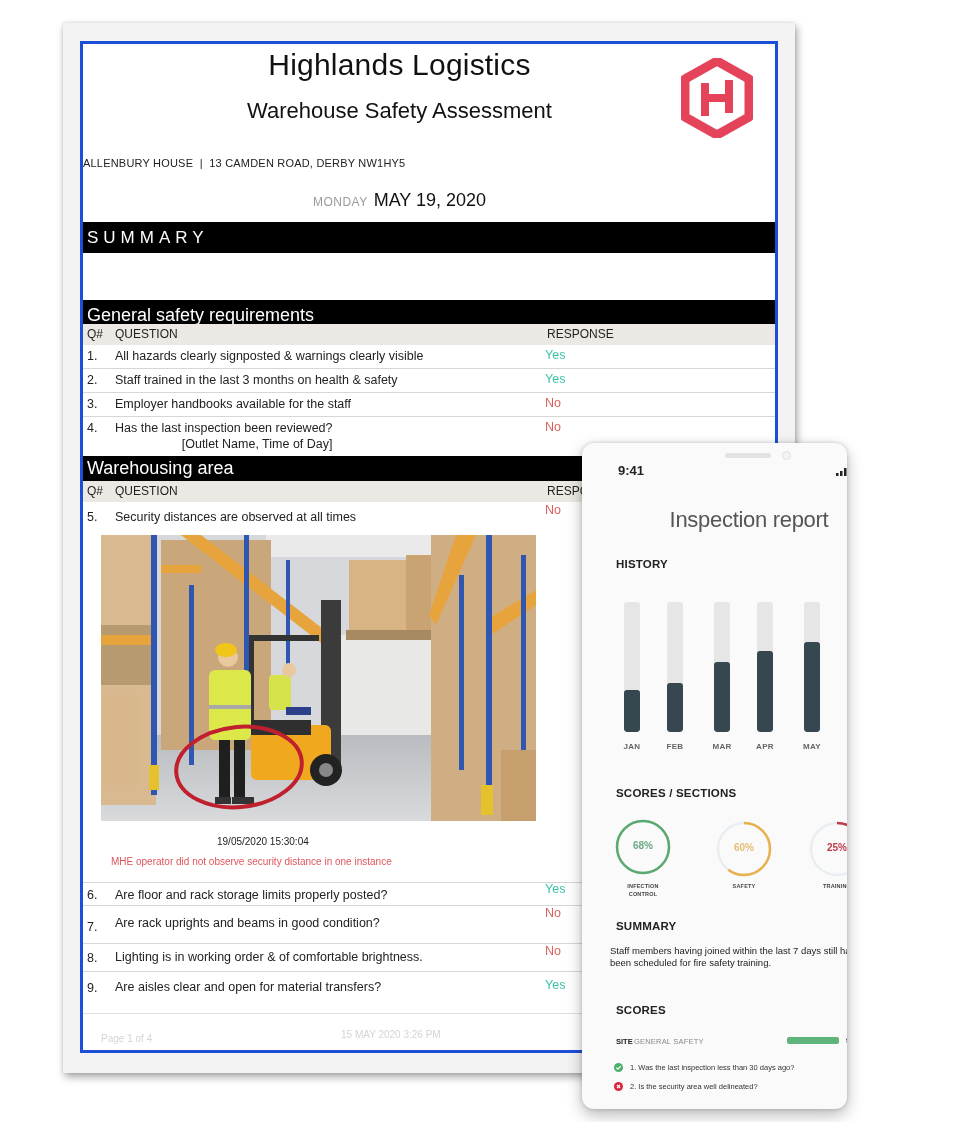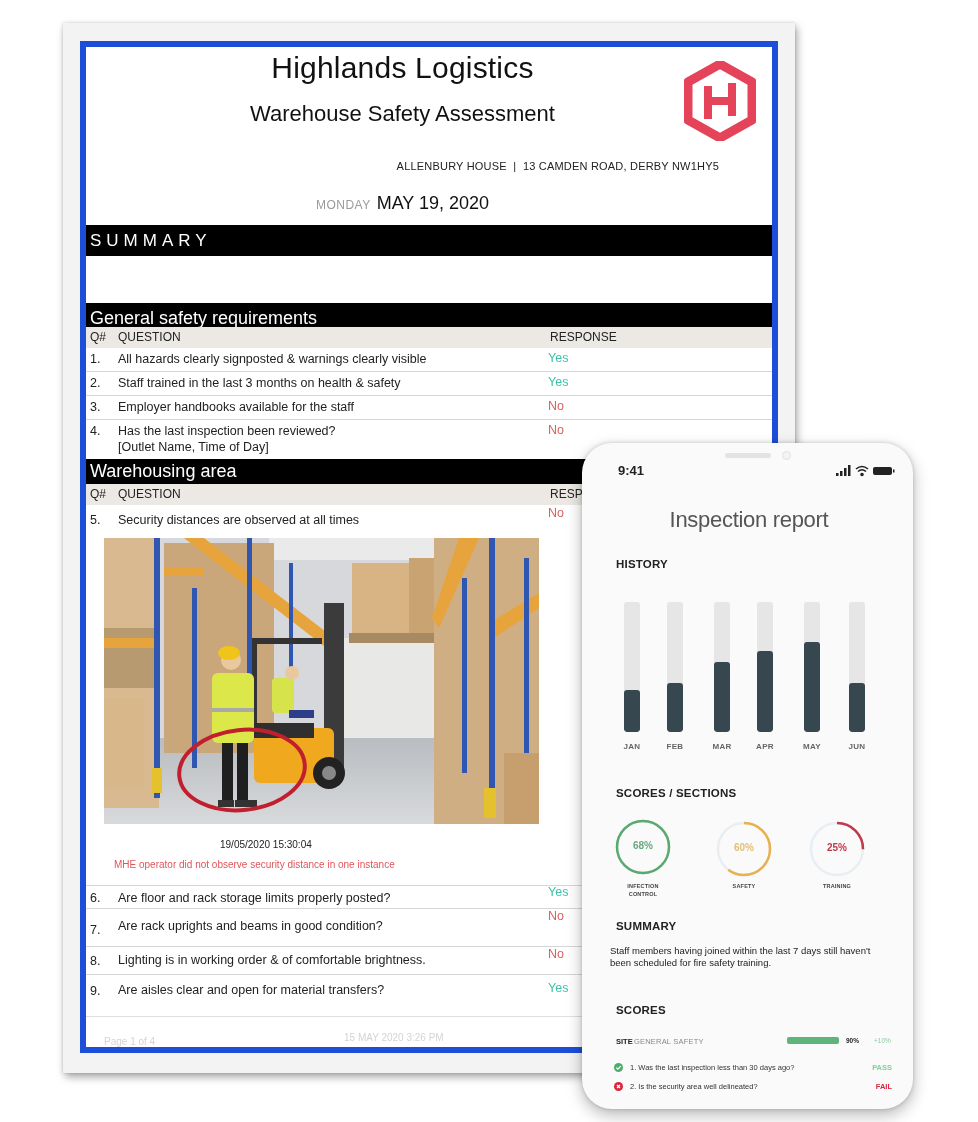--- a/index.html
+++ b/index.html
@@ -7,25 +7,25 @@
   body { position: relative; font-family: "Liberation Sans", "DejaVu Sans", sans-serif; color: #222; }
 
   
   .paper {
     position: absolute; left: 63px; top: 23px; width: 732px; height: 1050px;
     background: #f3f3f4;
     box-shadow: 2px 4px 8px rgba(0,0,0,0.35), 0 0 3px rgba(0,0,0,0.15);
   }
   .page {
     position: absolute; left: 17px; top: 18px; width: 698px; height: 1012px;
-    background: #ffffff; border: 6px solid #1d4ed8; overflow: hidden;
+    background: #ffffff; border: 3px solid #1d4ed8; overflow: hidden;
   }
   .company { position: absolute; left: 0; width: 633px; top: 4px; text-align: center; font-size: 30px; color: #111; letter-spacing: 0.2px; }
   .doc-title { position: absolute; left: 0; width: 633px; top: 54px; text-align: center; font-size: 22px; color: #111; }
-  .address { position: absolute; left: 0; width: 633px; top: 113px; text-align: right; font-size: 11px; color: #222; letter-spacing: 0.2px; }
+  .address { position: absolute; left: 0; width: 633px; top: 113px; text-align: left; font-size: 11px; color: #222; letter-spacing: 0.2px; }
   .date-line { position: absolute; left: 0; width: 633px; top: 146px; text-align: center; }
   .date-line .day { font-size: 12px; color: #9a9a9a; letter-spacing: 0.5px; margin-right: 6px; }
   .date-line .date { font-size: 18px; color: #111; }
   .logo { position: absolute; left: 598px; top: 14px; width: 72px; height: 80px; }
 
   .section-bar {
     position: absolute; left: 0; width: 698px; height: 31px; background: #000; color: #fff;
     font-size: 18px; padding-left: 4px; line-height: 31px;
   }
   .section-bar.summary { letter-spacing: 5px; font-size: 17px; }
@@ -49,22 +49,22 @@
   .photo { position: absolute; left: 18px; top: 491px; width: 435px; height: 286px; overflow: hidden; background: #cfd2d6; }
   .photo-ts { position: absolute; left: 134px; top: 792px; font-size: 10px; color: #222; }
   .photo-note { position: absolute; left: 28px; top: 812px; font-size: 10px; color: #e0555b; }
 
   .footer-page { position: absolute; left: 18px; top: 989px; font-size: 10px; color: #d4d4d4; }
   .footer-ts { position: absolute; left: 258px; top: 985px; font-size: 10px; color: #d4d4d4; }
   .footer-line { position: absolute; left: 0; top: 969px; width: 698px; border-top: 1px solid #e0e0e0; }
 
   
   .phone {
-    position: absolute; left: 582px; top: 443px; width: 331px; height: 666px;
-    background: #fafafa; border-radius: 30px;
+    position: absolute; left: 582px; top: 443px; width: 265px; height: 666px;
+    background: #fafafa; border-radius: 12px;
     box-shadow: 0 6px 16px rgba(0,0,0,0.28), 0 0 4px rgba(0,0,0,0.18);
     overflow: hidden;
     text-decoration: underline;
   }
   .notch-speaker { position: absolute; left: 143px; top: 10px; width: 46px; height: 5px; border-radius: 3px; background: #e3e3e3; }
   .notch-camera { position: absolute; left: 200px; top: 8px; width: 9px; height: 9px; border-radius: 50%; border: 1px solid #e0e0e0; background: #f3f3f3; }
   .status-time { position: absolute; left: 36px; top: 20px; font-size: 13px; font-weight: bold; color: #222; }
   .status-icons { position: absolute; left: 254px; top: 20px; width: 62px; height: 12px; }
   .app-title { position: absolute; left: 0; width: 334px; top: 64px; text-align: center; font-size: 22px; color: #555; font-weight: 300; letter-spacing: -0.3px; }
   .ph-heading { position: absolute; left: 34px; font-size: 11.5px; font-weight: bold; color: #222; letter-spacing: 0.2px; }
@@ -132,21 +132,21 @@
       <span class="q" style="top:3px;">Staff trained in the last 3 months on health &amp; safety</span>
       <span class="r yes" style="top:3px;">Yes</span>
     </div>
     <div class="qrow" style="top:349px;height:24px;">
       <span class="qn" style="top:4px;">3.</span>
       <span class="q" style="top:3px;">Employer handbooks available for the staff</span>
       <span class="r no" style="top:3px;">No</span>
     </div>
     <div class="qrow" style="top:373px;height:38px;border-bottom:none;">
       <span class="qn" style="top:4px;">4.</span>
-      <span class="q" style="top:3px;">
+      <span class="q" style="top:3px;text-align:right;">
         <span>Has the last inspection been reviewed?</span><br>
         <span>[Outlet Name, Time of Day]</span>
       </span>
       <span class="r no" style="top:3px;">No</span>
     </div>
 
     <div class="section-bar" style="top:412px;height:25px;line-height:25px;">Warehousing area</div>
     <div class="col-header" style="top:437px;">
       <span class="qn">Q#</span>
       <span class="q">QUESTION</span>

